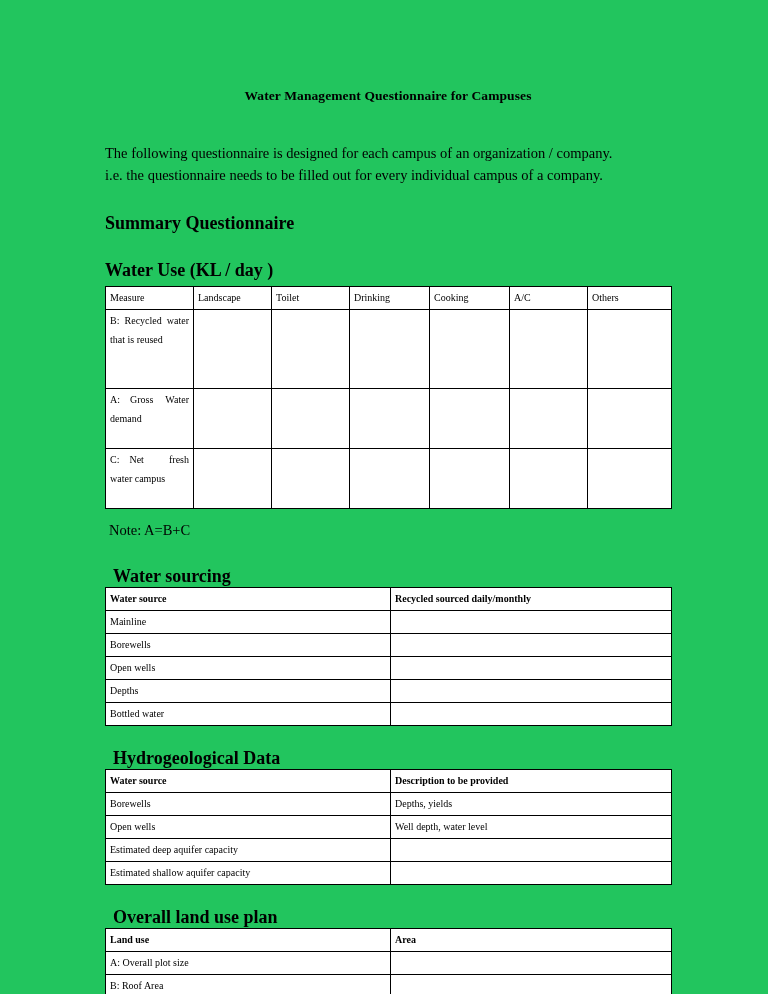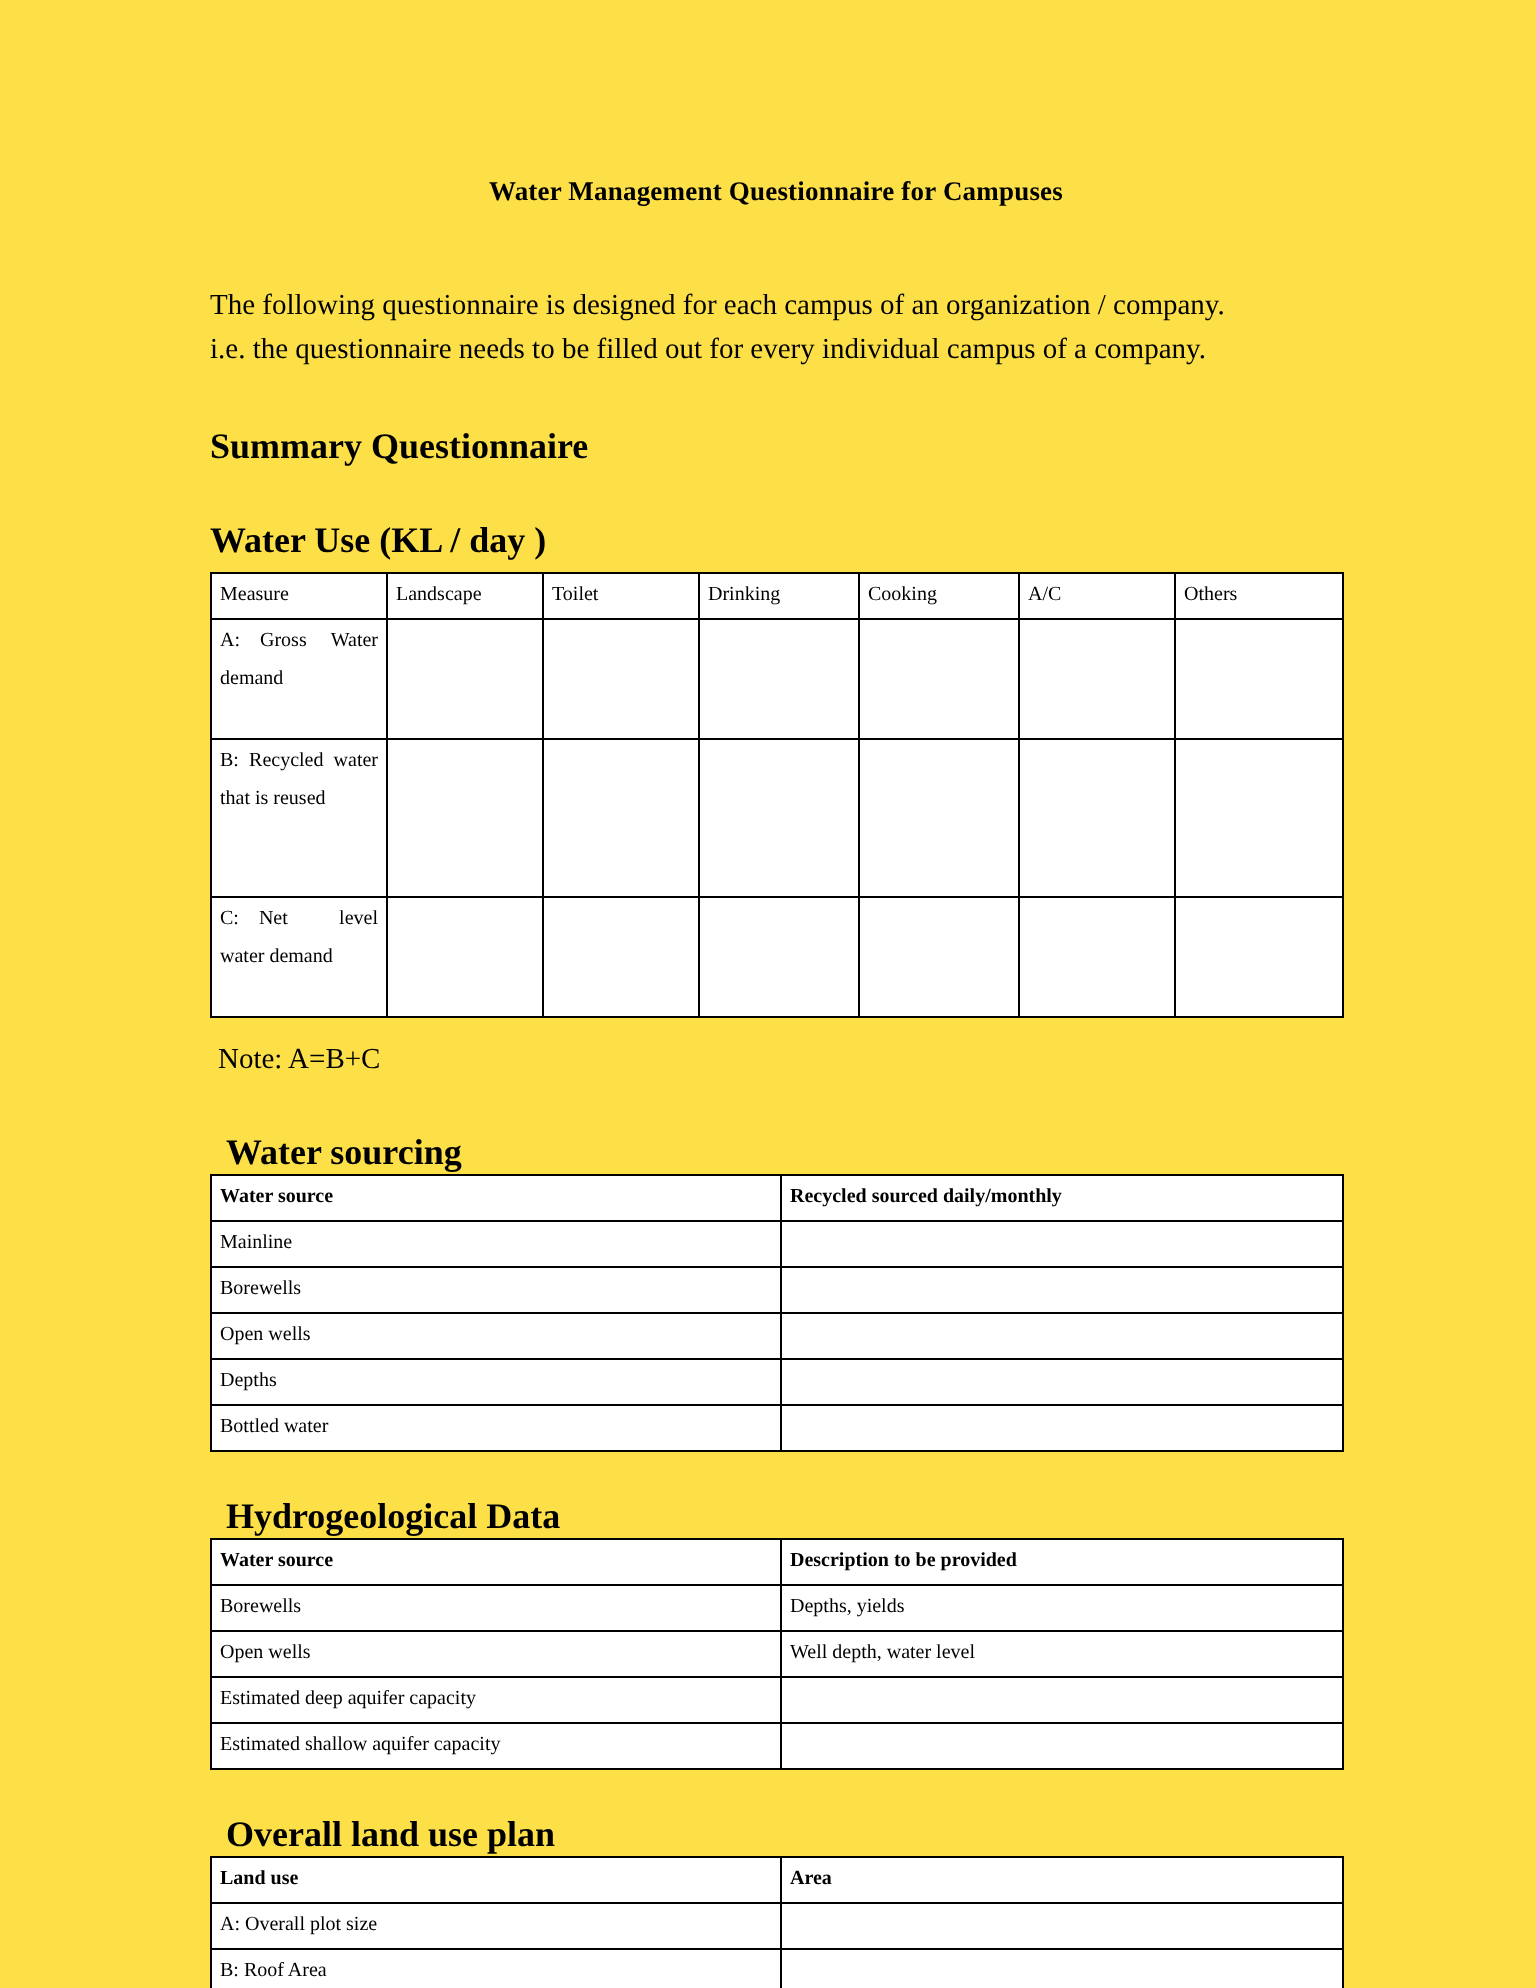--- a/index.html
+++ b/index.html
@@ -14,21 +14,21 @@
     font-family: "Liberation Serif", "DejaVu Serif", serif;
     color: #000000;
     position: relative;
     overflow: hidden;
   }
   .page {
     width: 768px;
     height: 994px;
     box-sizing: border-box;
     padding: 0;
-    background: #fde047;
+    background: #22c55e;
     position: relative;
   }
   .content {
     position: absolute;
     left: 105px;
     top: 0;
     width: 566px;
   }
 
   
@@ -139,20 +139,41 @@
           <th>Landscape</th>
           <th>Toilet</th>
           <th>Drinking</th>
           <th>Cooking</th>
           <th>A/C</th>
           <th>Others</th>
         </tr>
       </thead>
       <tbody>
         <tr>
+          <td class="rowlabel last-left tallB">B: Recycled water that is reused</td>
+          <td class="tallB">
+              <span class="cellfill"></span>
+            </td>
+          <td class="tallB">
+              <span class="cellfill"></span>
+            </td>
+          <td class="tallB">
+              <span class="cellfill"></span>
+            </td>
+          <td class="tallB">
+              <span class="cellfill"></span>
+            </td>
+          <td class="tallB">
+              <span class="cellfill"></span>
+            </td>
+          <td class="tallB">
+              <span class="cellfill"></span>
+            </td>
+        </tr>
+        <tr>
           <td class="rowlabel tallA">A: Gross Water demand</td>
           <td class="tallA">
               <span class="cellfill"></span>
             </td>
           <td class="tallA">
               <span class="cellfill"></span>
             </td>
           <td class="tallA">
               <span class="cellfill"></span>
             </td>
@@ -160,42 +181,21 @@
               <span class="cellfill"></span>
             </td>
           <td class="tallA">
               <span class="cellfill"></span>
             </td>
           <td class="tallA">
               <span class="cellfill"></span>
             </td>
         </tr>
         <tr>
-          <td class="rowlabel last-left tallB">B: Recycled water that is reused</td>
-          <td class="tallB">
-              <span class="cellfill"></span>
-            </td>
-          <td class="tallB">
-              <span class="cellfill"></span>
-            </td>
-          <td class="tallB">
-              <span class="cellfill"></span>
-            </td>
-          <td class="tallB">
-              <span class="cellfill"></span>
-            </td>
-          <td class="tallB">
-              <span class="cellfill"></span>
-            </td>
-          <td class="tallB">
-              <span class="cellfill"></span>
-            </td>
-        </tr>
-        <tr>
-          <td class="rowlabel last-left tallC">C: Net level water demand</td>
+          <td class="rowlabel last-left tallC">C: Net fresh water campus</td>
           <td class="tallC">
               <span class="cellfill"></span>
             </td>
           <td class="tallC">
               <span class="cellfill"></span>
             </td>
           <td class="tallC">
               <span class="cellfill"></span>
             </td>
           <td class="tallC">

